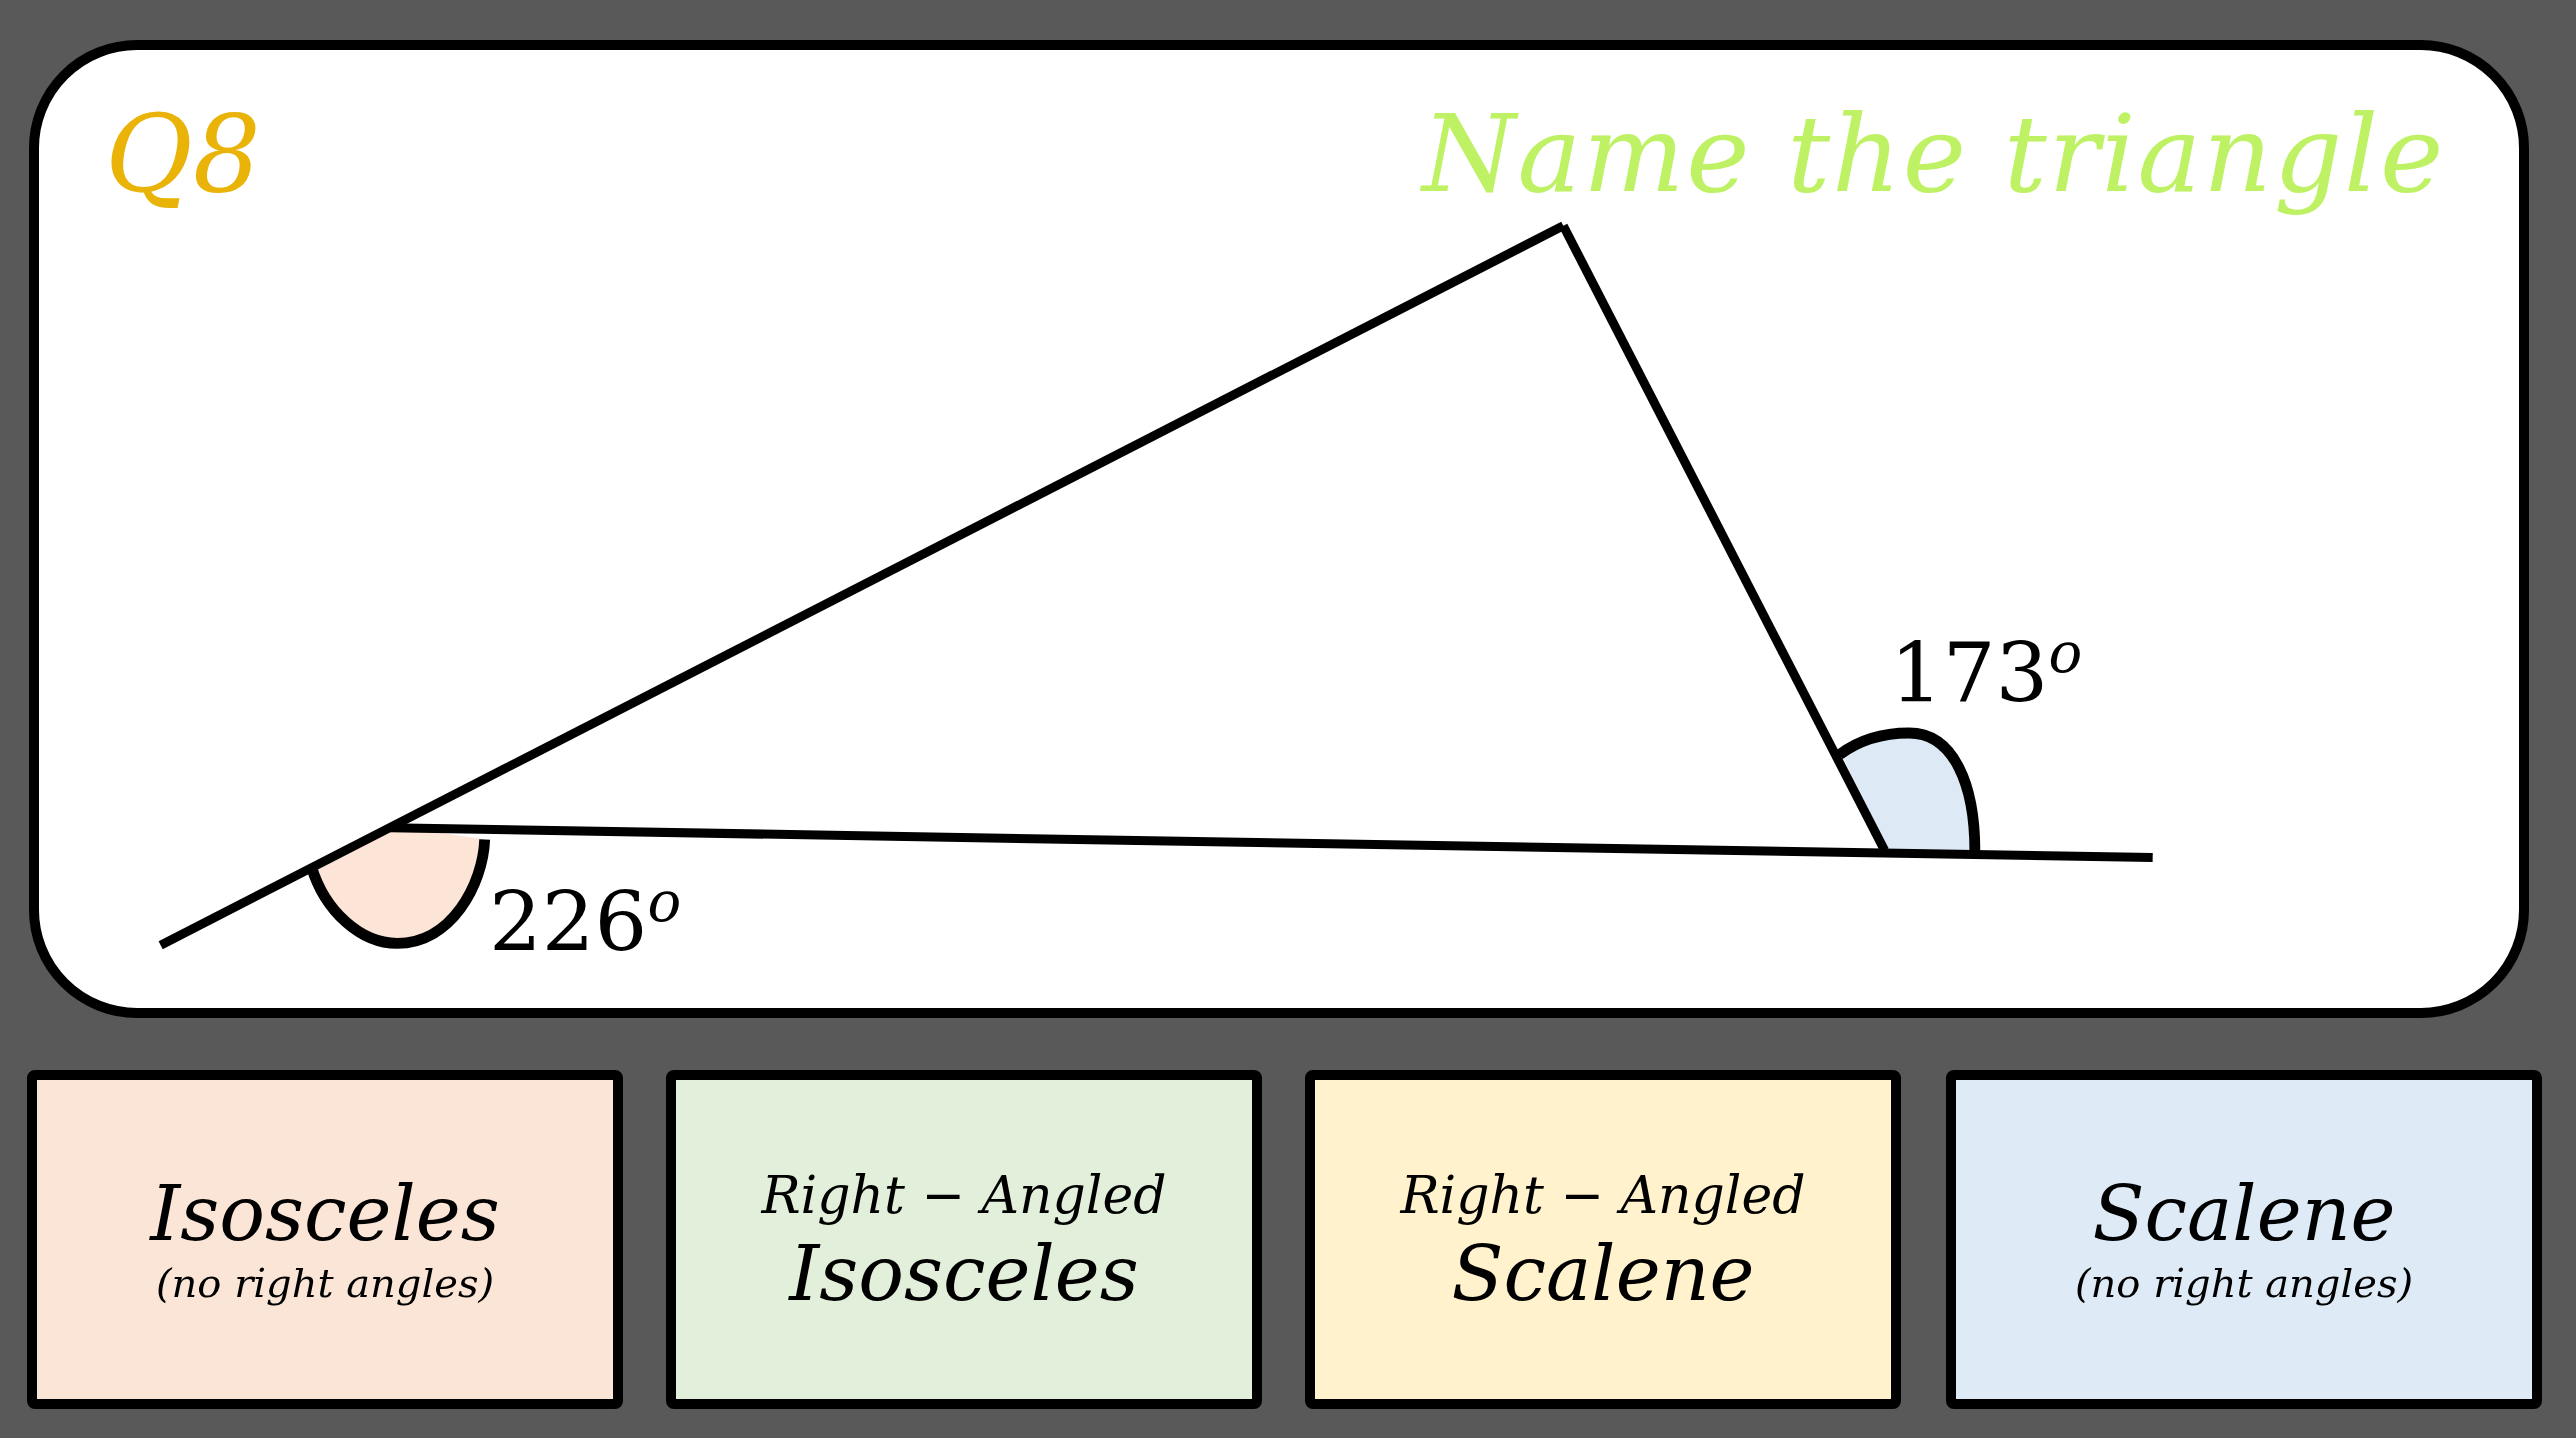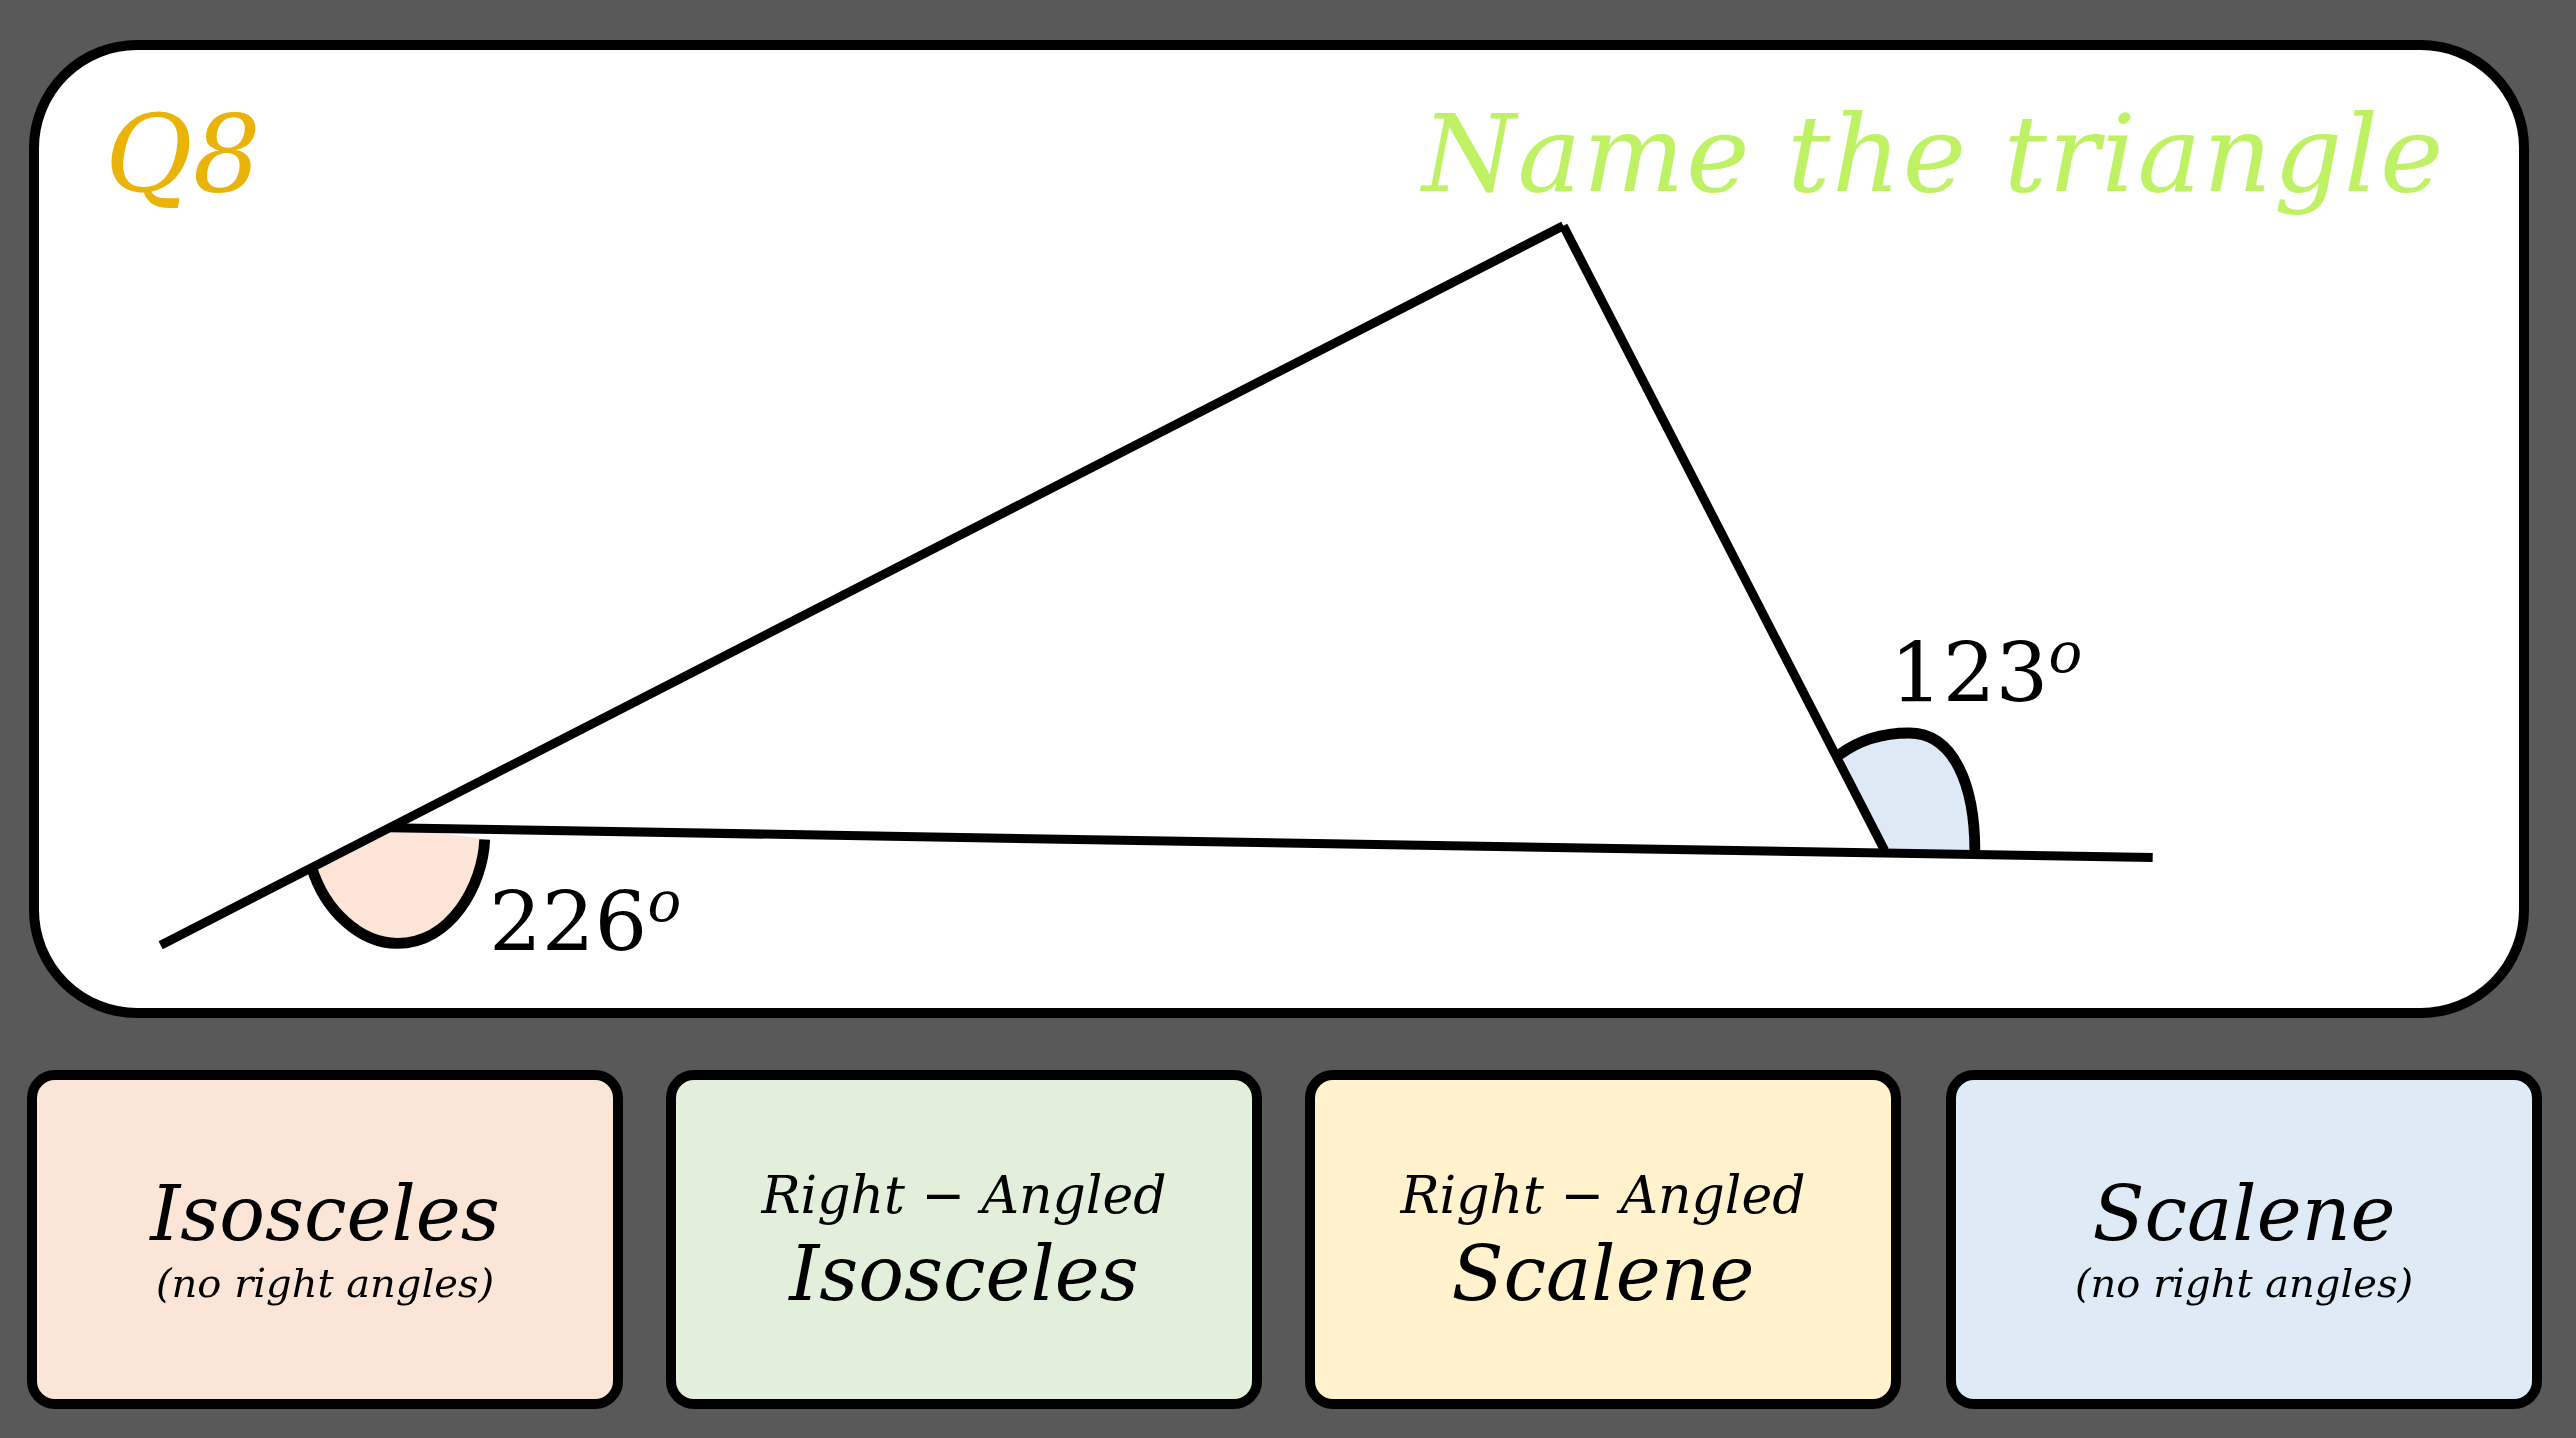--- a/index.html
+++ b/index.html
@@ -5,21 +5,21 @@
   html, body { margin:0; padding:0; }
   body { width:2576px; height:1439px; background:#595959; position:relative; overflow:hidden;
          font-family:"DejaVu Serif", serif; }
   .main-card { position:absolute; left:29px; top:40px; width:2500px; height:978px;
                background:#fff; border:10.8px solid #000; border-radius:108px; box-sizing:border-box; }
   .qnum { position:absolute; left:105px; top:101px; font-size:107px; font-style:italic; color:#eab308; line-height:1; }
   .title { position:absolute; left:1422px; top:101px; font-size:107px; font-style:italic; color:#bef264; line-height:1; letter-spacing:1.8px; }
   svg.diagram { position:absolute; left:0; top:0; }
   .angle-label { position:absolute; font-size:83px; color:#000; line-height:1; }
   .angle-label sup { font-style:italic; font-size:56px; vertical-align:top; position:relative; top:-7.2px; }
-  .option { position:absolute; top:1070px; height:339px; border:10.8px solid #000; border-radius:28px;
+  .option { position:absolute; top:1070px; height:339px; border:10.8px solid #000; border-radius:8px;
             box-sizing:border-box; display:flex; flex-direction:column; align-items:center; justify-content:center;
             font-style:italic; color:#000; cursor:pointer; text-align:right; }
   .option .big { font-size:76px; line-height:1.15; }
   .option .small { font-size:40px; line-height:1.3; }
   .option .sub { font-size:52px; line-height:1.3; }
 </style>
 </head>
 <body>
 
 <div class="main-card"></div>
@@ -37,21 +37,21 @@
 
   <line x1="178" y1="1047" x2="1732" y2="250" stroke="#000" stroke-width="10"></line>
   <line x1="1732" y1="250" x2="2088" y2="942" stroke="#000" stroke-width="10"></line>
   <line x1="432" y1="917" x2="2385" y2="950" stroke="#000" stroke-width="10"></line>
 </svg>
 
 <div class="angle-label" style="left:489px; top:881px;">
   <span>226</span><sup>o</sup>
 </div>
 <div class="angle-label" style="left:1890px; top:632px;">
-  <span>123</span><sup>o</sup>
+  <span>173</span><sup>o</sup>
 </div>
 
 <div class="option" style="left:27px; width:596px; background:#fbe5d6;">
   <div class="big">Isosceles</div>
   <div class="small">(no right angles)</div>
 </div>
 <div class="option" style="left:666px; width:596px; background:#e2efda;">
   <div class="sub">Right − Angled</div>
   <div class="big">Isosceles</div>
 </div>

